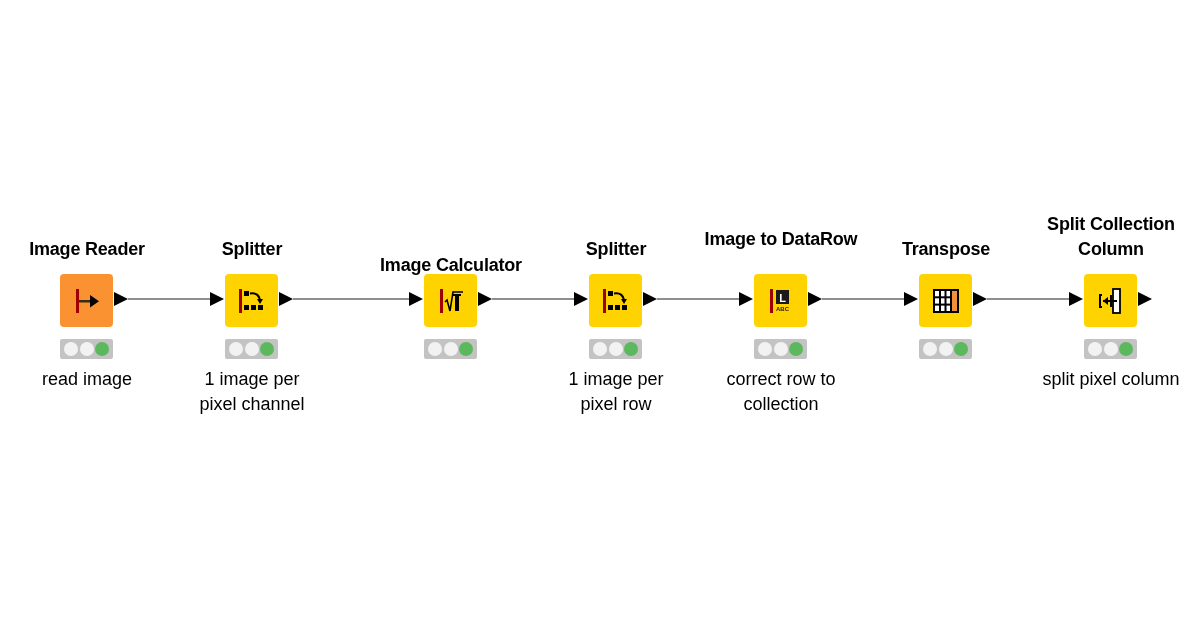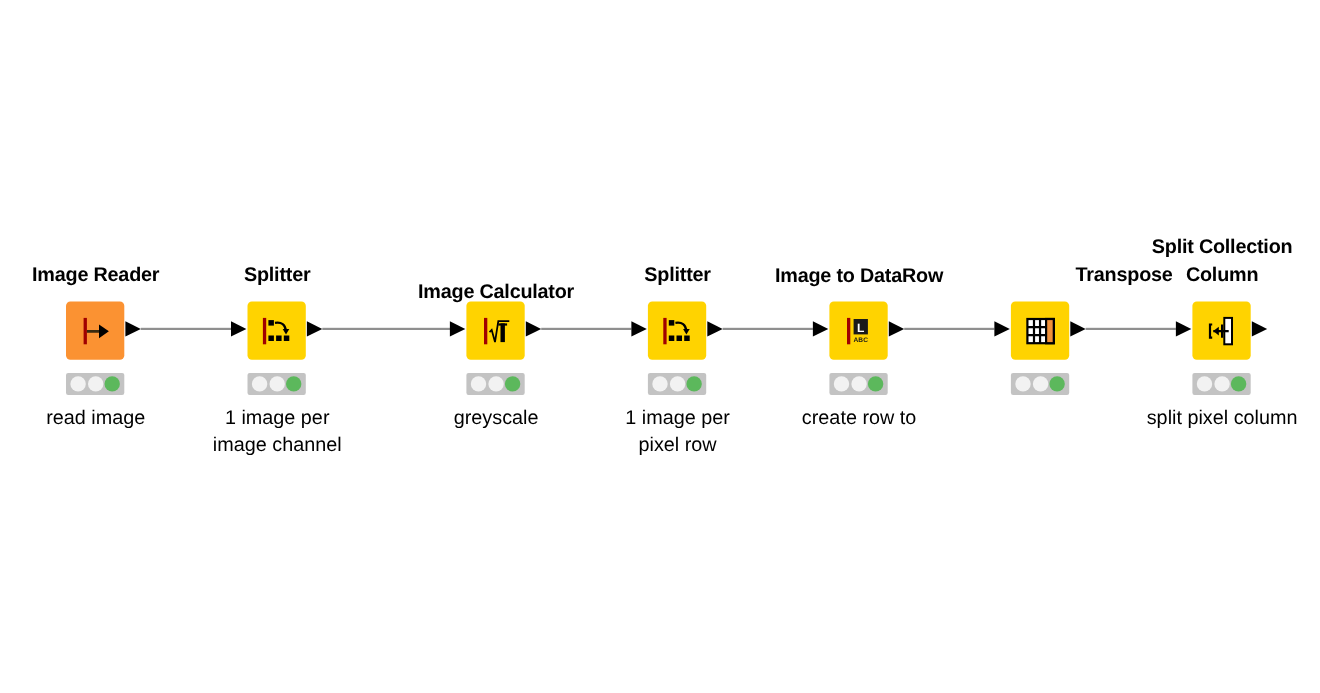--- a/index.html
+++ b/index.html
@@ -93,21 +93,21 @@
       </span>
     </div>
     <div class="port-out"></div>
     <div class="status">
       <span class="light"></span>
       <span class="light"></span>
       <span class="light green"></span>
     </div>
     <div class="node-desc">
       <div>1 image per</div>
-      <div>image channel</div>
+      <div>pixel channel</div>
     </div>
   </div>
 
   <div class="node" style="left:451px;">
     <div class="node-title" style="top:253px;">Image Calculator</div>
     <div class="port-in"></div>
     <div class="node-box" style="background:#ffd300;">
       <span>
         <svg width="34" height="34" viewBox="0 0 34 34">
           <rect x="6" y="5" width="3" height="24" fill="#a00000"></rect>
@@ -117,21 +117,20 @@
         </svg>
       </span>
     </div>
     <div class="port-out"></div>
     <div class="status">
       <span class="light"></span>
       <span class="light"></span>
       <span class="light green"></span>
     </div>
     <div class="node-desc">
-      <div>greyscale</div>
     </div>
   </div>
 
   <div class="node" style="left:616px;">
     <div class="node-title" style="top:237px;">Splitter</div>
     <div class="port-in"></div>
     <div class="node-box" style="background:#ffd300;">
       <span>
         <svg width="34" height="34" viewBox="0 0 34 34">
           <rect x="4" y="5" width="3" height="24" fill="#a00000"></rect>
@@ -150,45 +149,46 @@
       <span class="light"></span>
       <span class="light green"></span>
     </div>
     <div class="node-desc">
       <div>1 image per</div>
       <div>pixel row</div>
     </div>
   </div>
 
   <div class="node" style="left:781px;">
-    <div class="node-title" style="top:238px;">Image to DataRow</div>
+    <div class="node-title" style="top:227px;">Image to DataRow</div>
     <div class="port-in"></div>
     <div class="node-box" style="background:#ffd300;">
       <span>
         <svg width="34" height="34" viewBox="0 0 34 34">
           <rect x="6" y="5" width="3" height="24" fill="#a00000"></rect>
           <rect x="12" y="6" width="13" height="14" fill="#1a1a1a"></rect>
           <text x="18.5" y="17.5" font-size="11" font-weight="bold" fill="#fff" text-anchor="middle" font-family="Liberation Sans, sans-serif">L</text>
           <text x="18.5" y="27" font-size="6" font-weight="bold" fill="#1a1a1a" text-anchor="middle" font-family="Liberation Sans, sans-serif">ABC</text>
         </svg>
       </span>
     </div>
     <div class="port-out"></div>
     <div class="status">
       <span class="light"></span>
       <span class="light"></span>
       <span class="light green"></span>
     </div>
     <div class="node-desc">
-      <div>create row to</div>
+      <div>correct row to</div>
+      <div>collection</div>
     </div>
   </div>
 
   <div class="node" style="left:946px;">
-    <div class="node-title" style="top:237px;text-align:right;">Transpose</div>
+    <div class="node-title" style="top:237px;">Transpose</div>
     <div class="port-in"></div>
     <div class="node-box" style="background:#ffd300;">
       <span>
         <svg width="34" height="34" viewBox="0 0 34 34">
           <rect x="5" y="6" width="24" height="22" fill="#fff" stroke="#000" stroke-width="2"></rect>
           <rect x="22" y="6" width="7" height="22" fill="#f0913a" stroke="#000" stroke-width="2"></rect>
           <line x1="11" y1="6" x2="11" y2="28" stroke="#000" stroke-width="2"></line>
           <line x1="16.5" y1="6" x2="16.5" y2="28" stroke="#000" stroke-width="2"></line>
           <line x1="5" y1="13.3" x2="22" y2="13.3" stroke="#000" stroke-width="2"></line>
           <line x1="5" y1="20.6" x2="22" y2="20.6" stroke="#000" stroke-width="2"></line>

